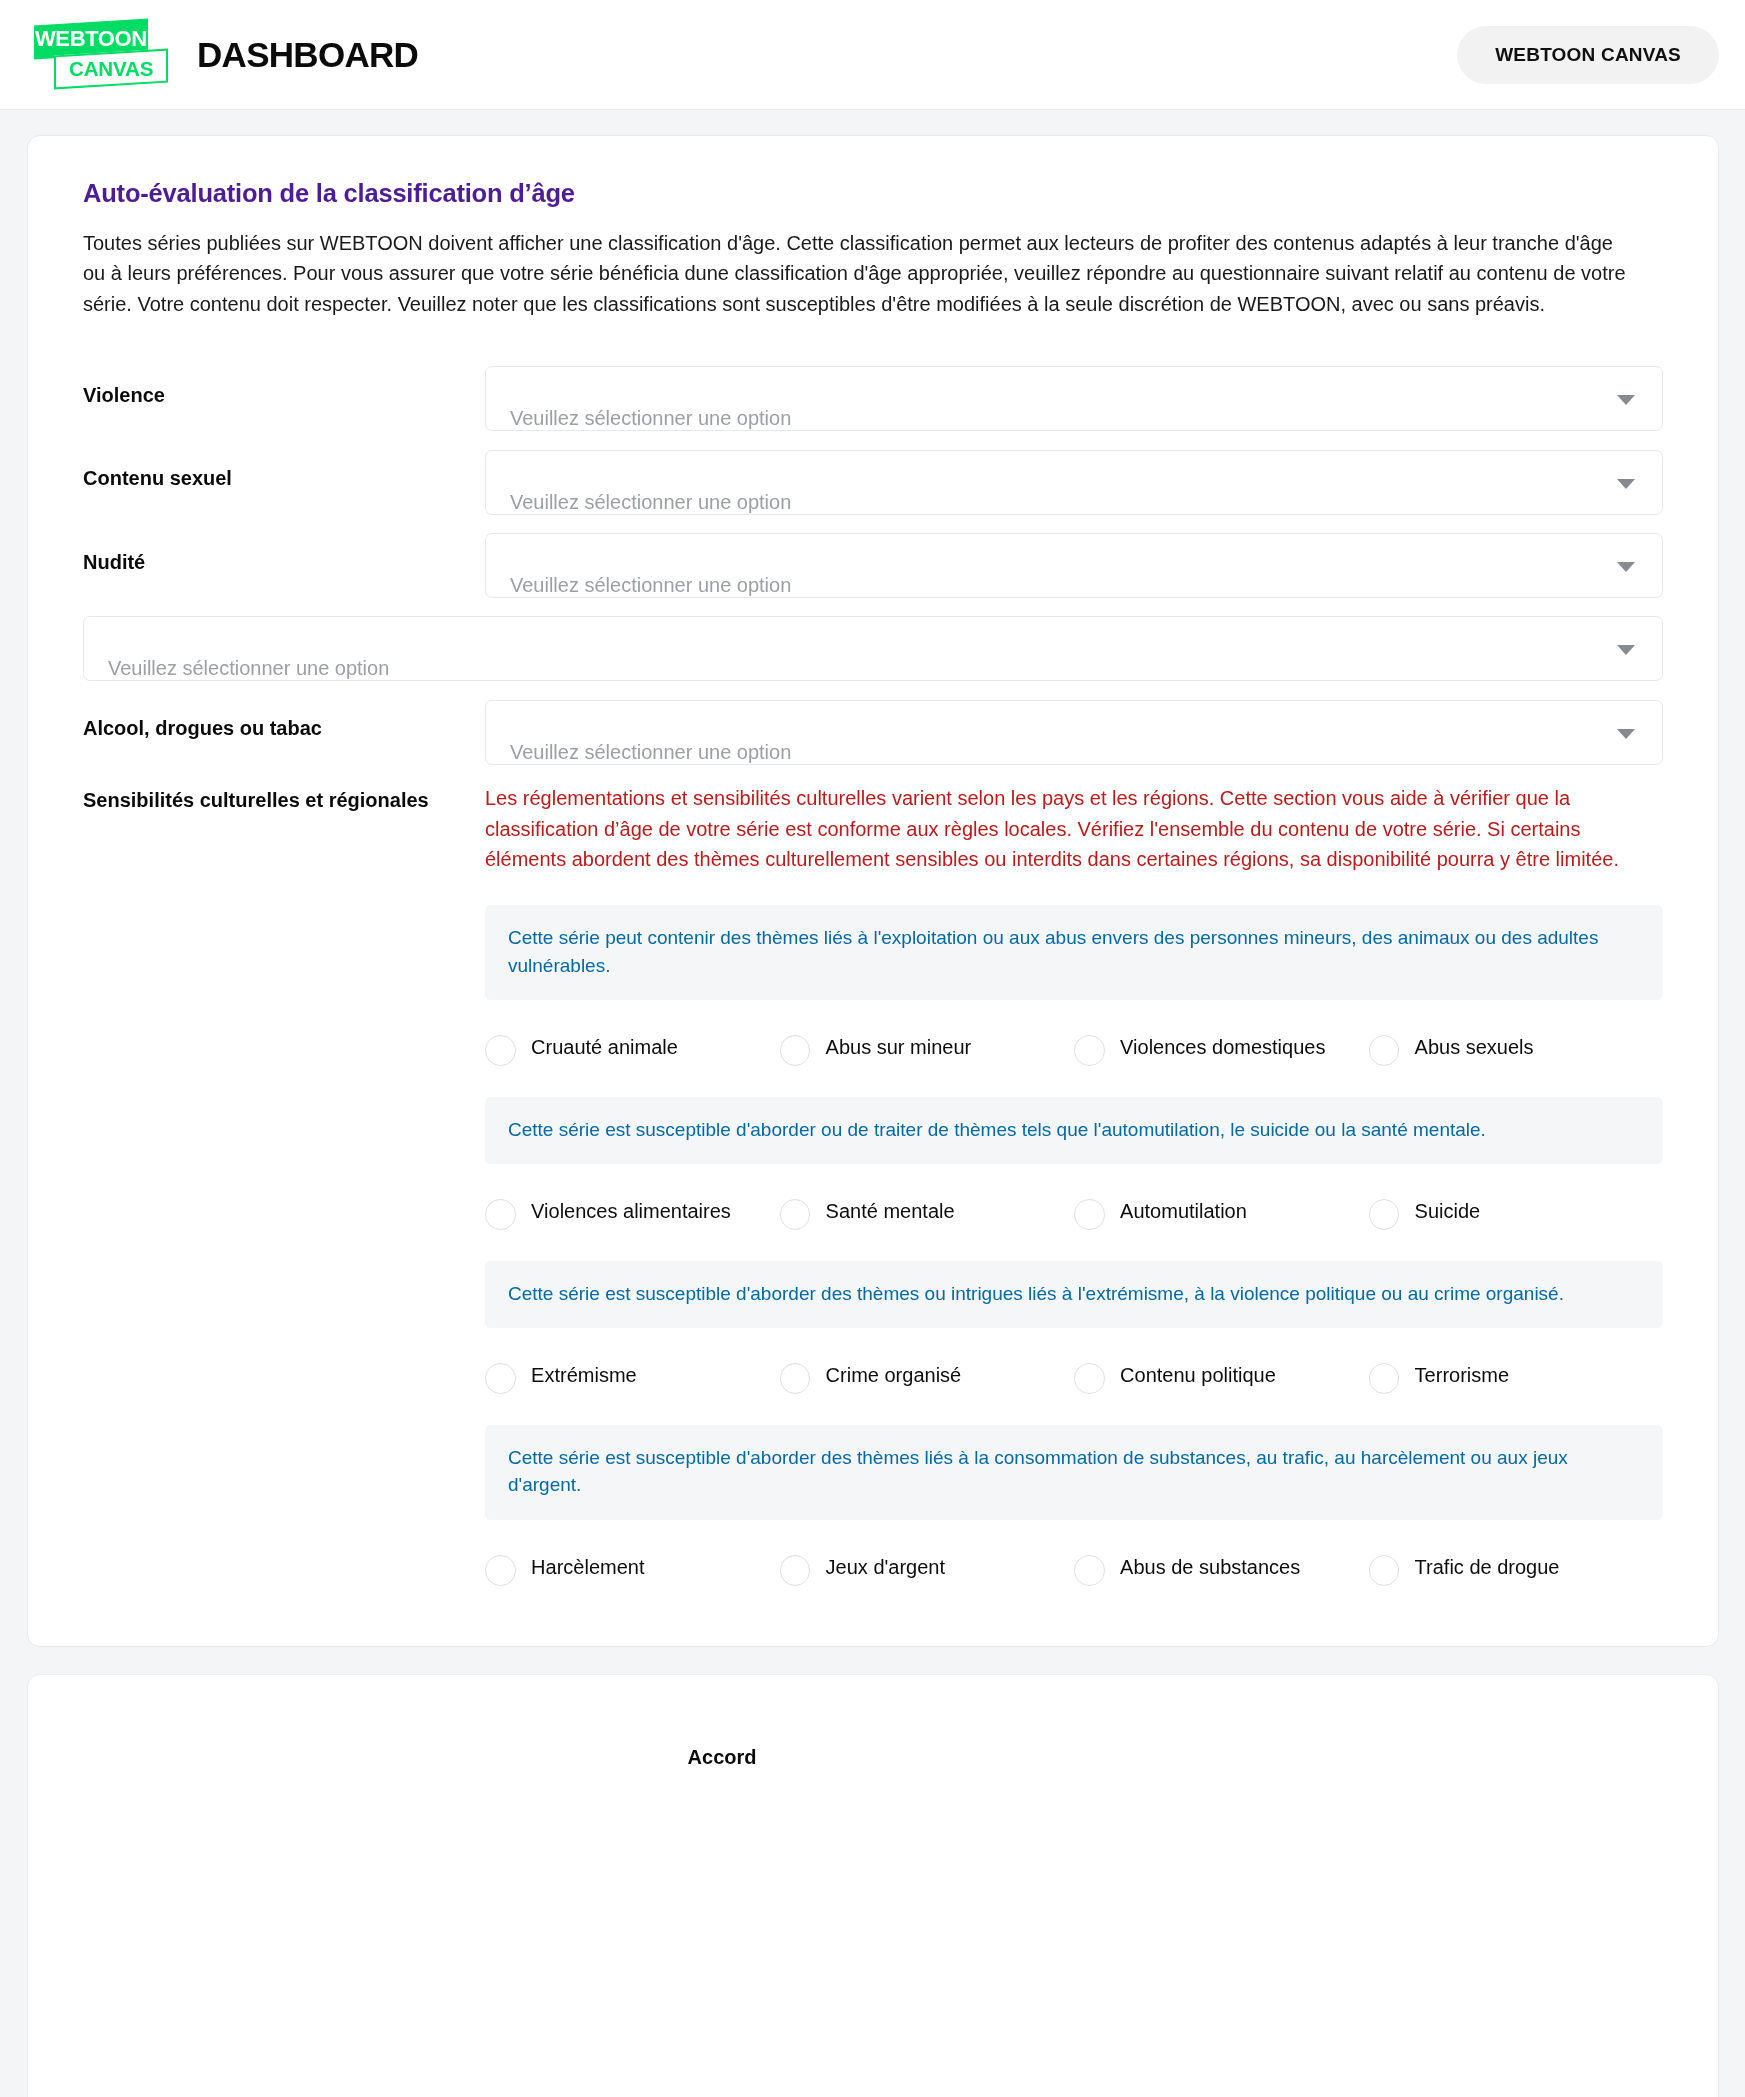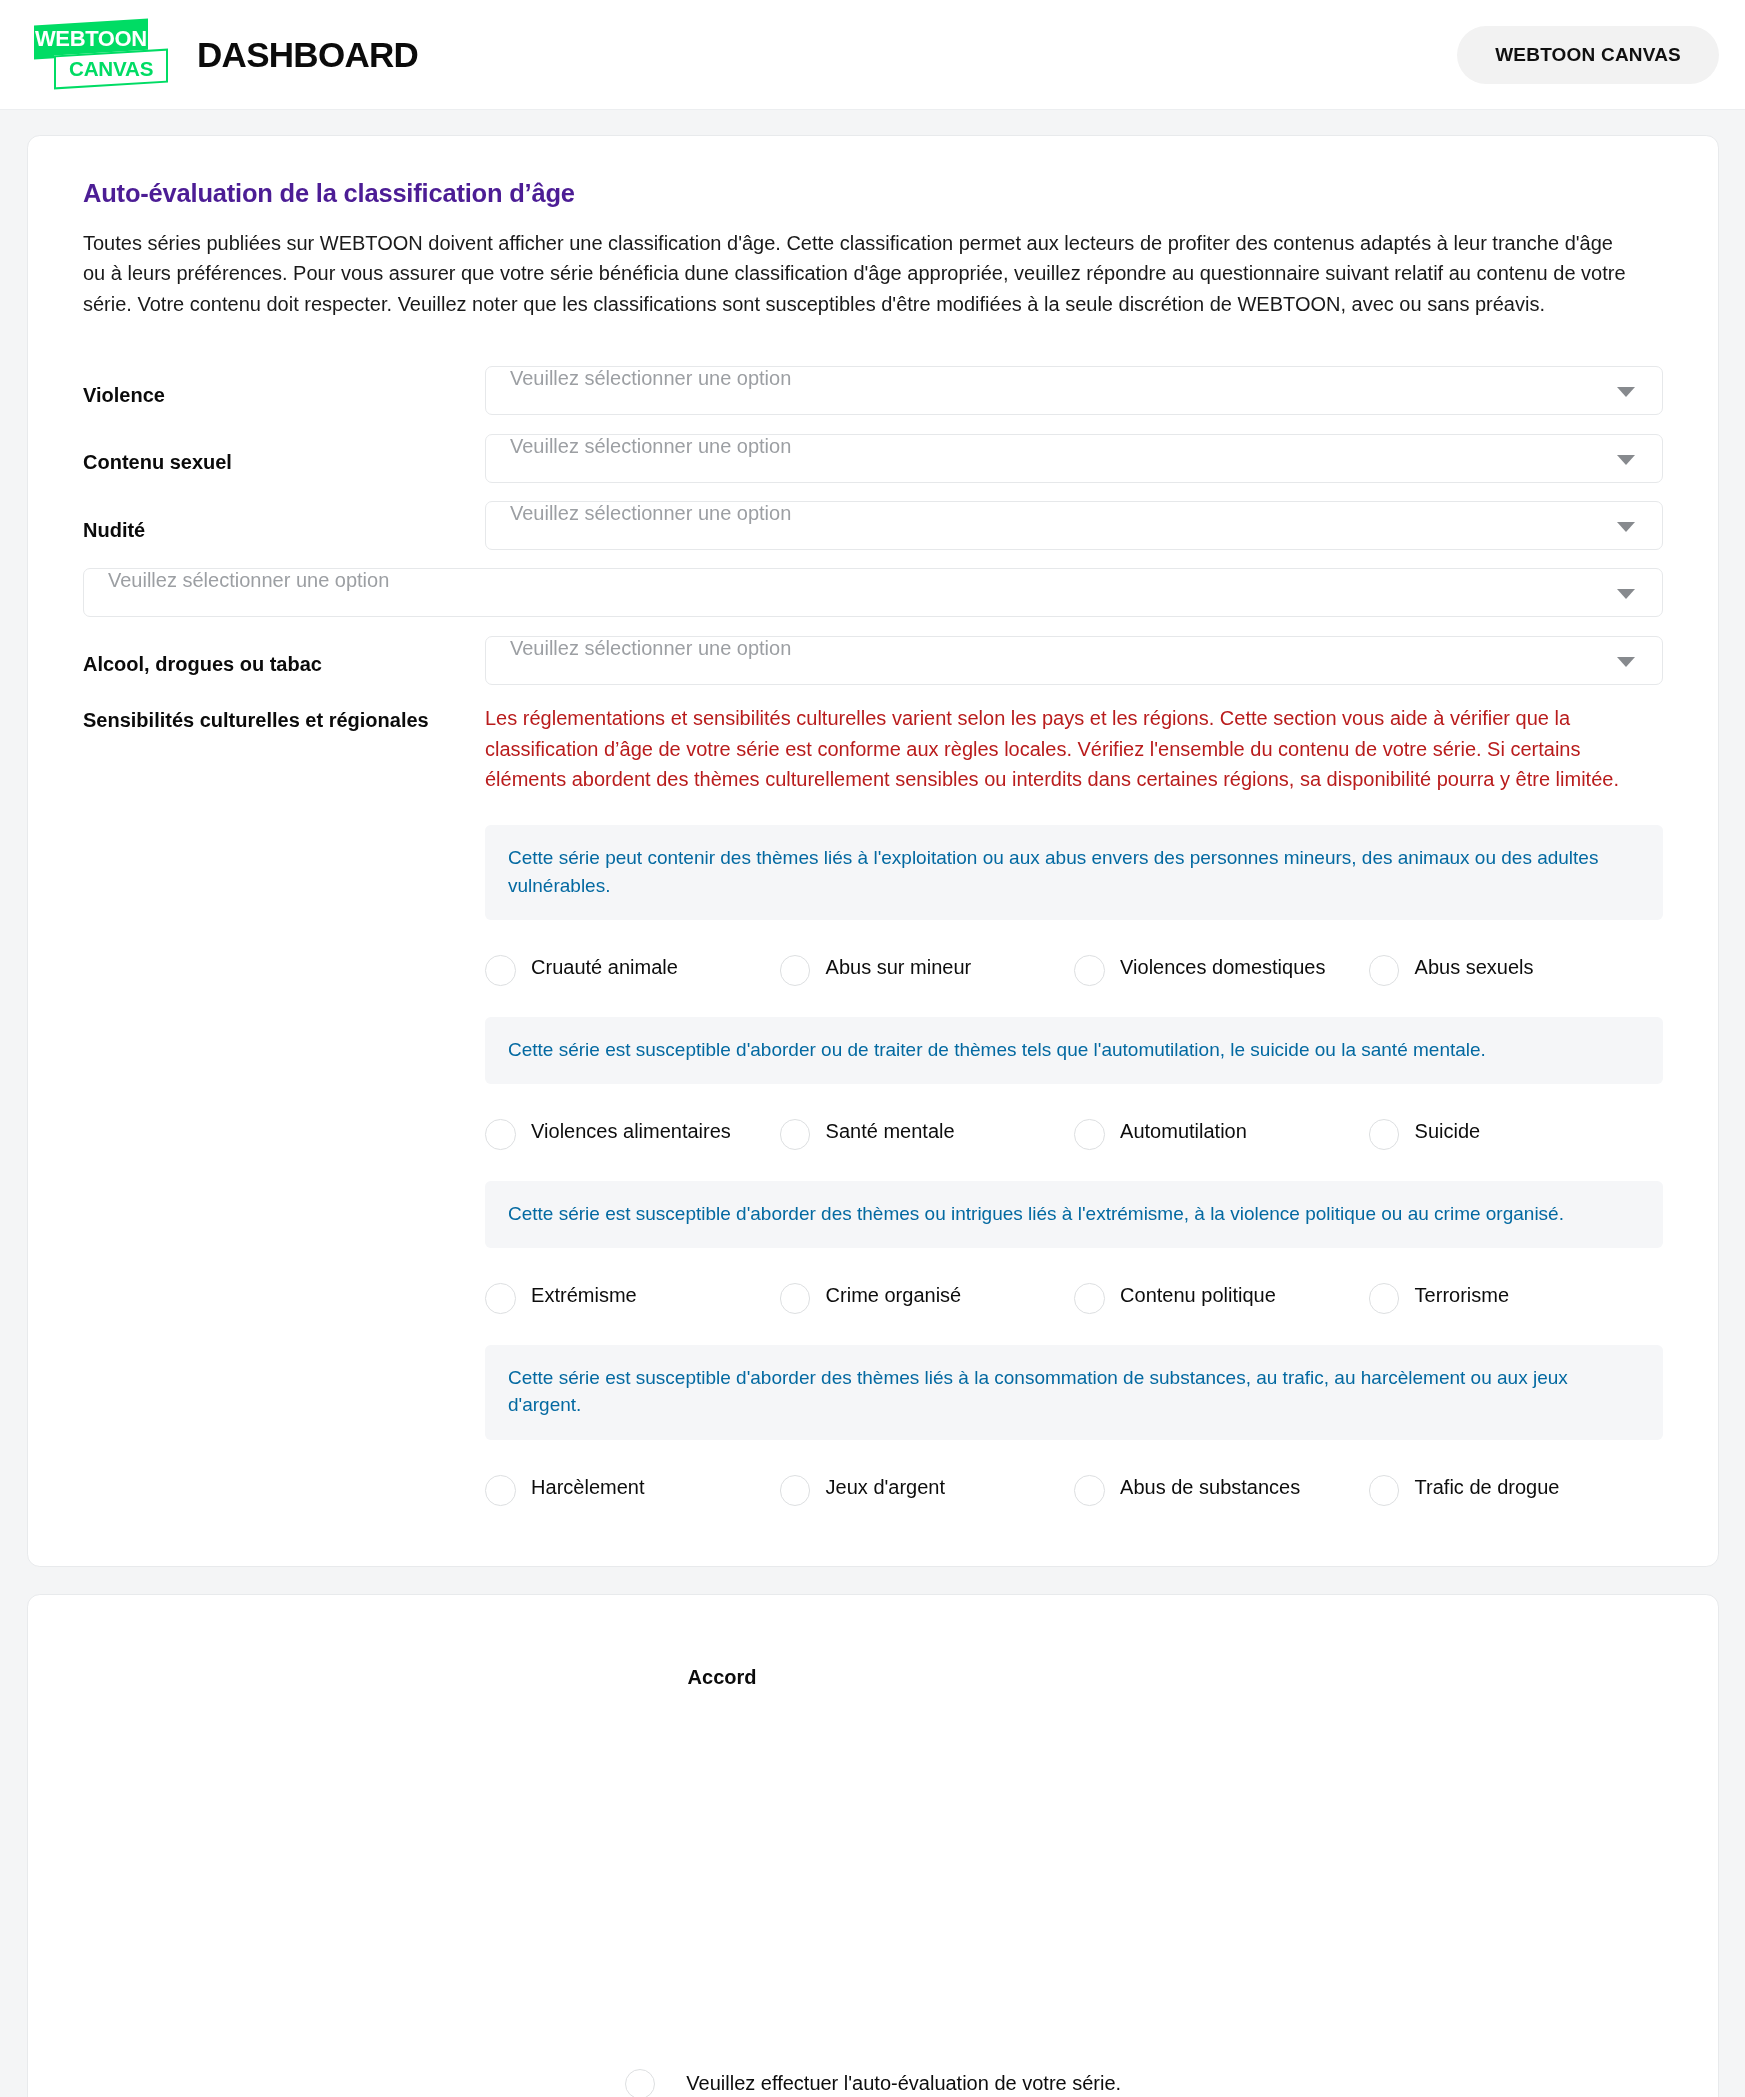--- a/index.html
+++ b/index.html
@@ -137,23 +137,23 @@
     line-height: 1.35;
     padding-top: 15.6px;
   }
 
   .row-field { flex: 1 1 auto; }
 
   .select {
     position: relative;
     border: 1.4px solid #e6e8ea;
     border-radius: 7px;
-    height: 49px;
-    display: flex;
-    align-items: flex-start;
+    height: 65px;
+    display: flex;
+    align-items: flex-end;
     padding: 0 24px;
     background: #ffffff;
     cursor: pointer;
   }
   .select-value {
     font-size: 20px;
     color: #9c9fa3;
   }
   .caret {
     position: absolute;

